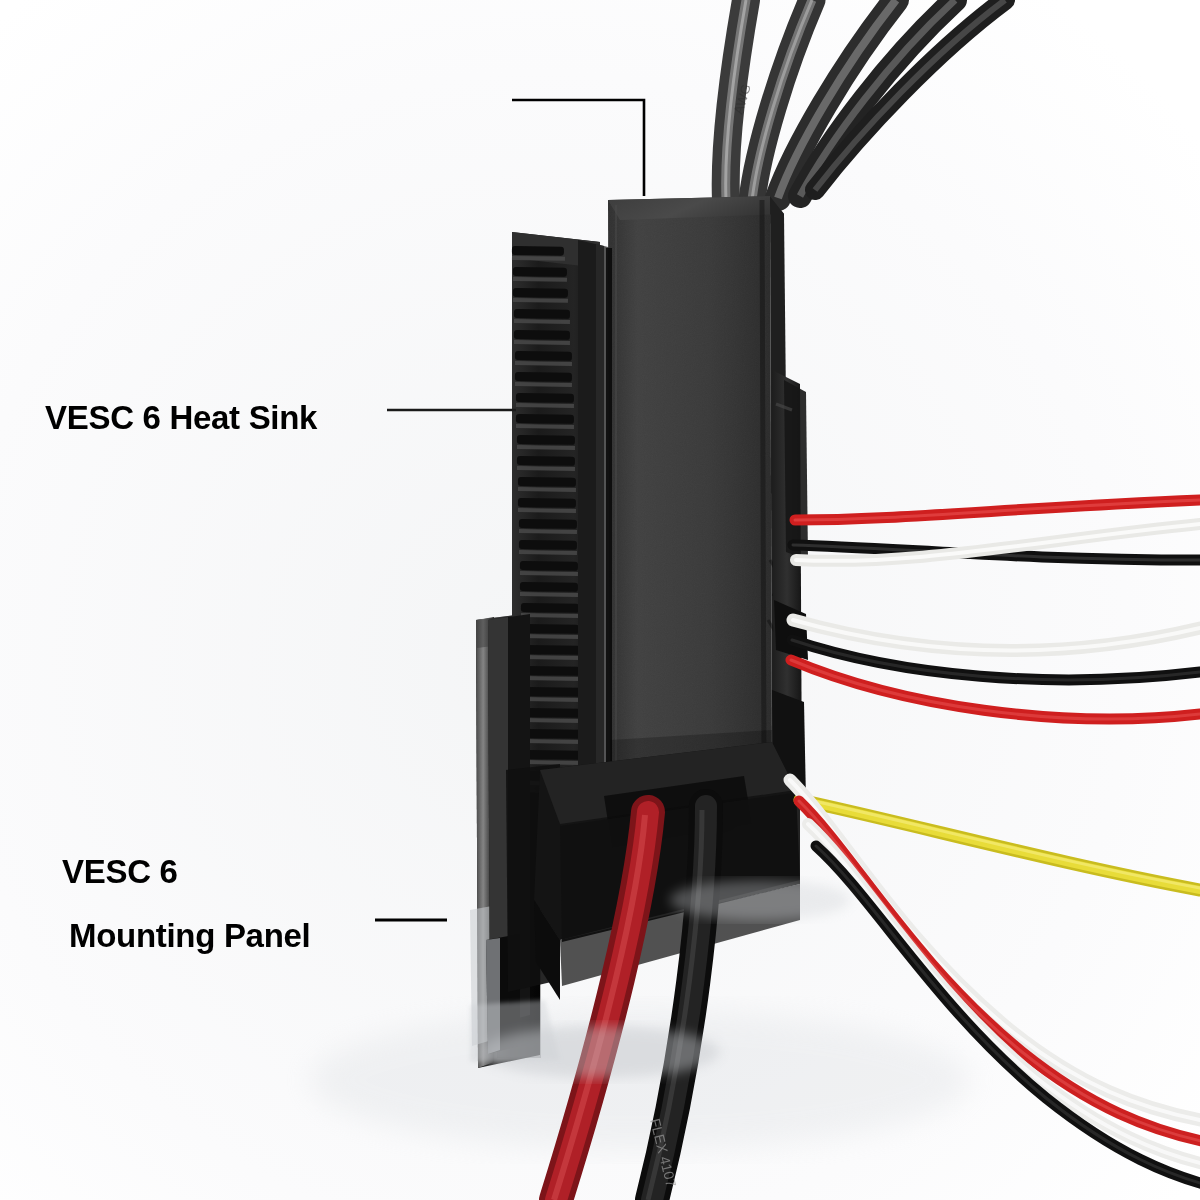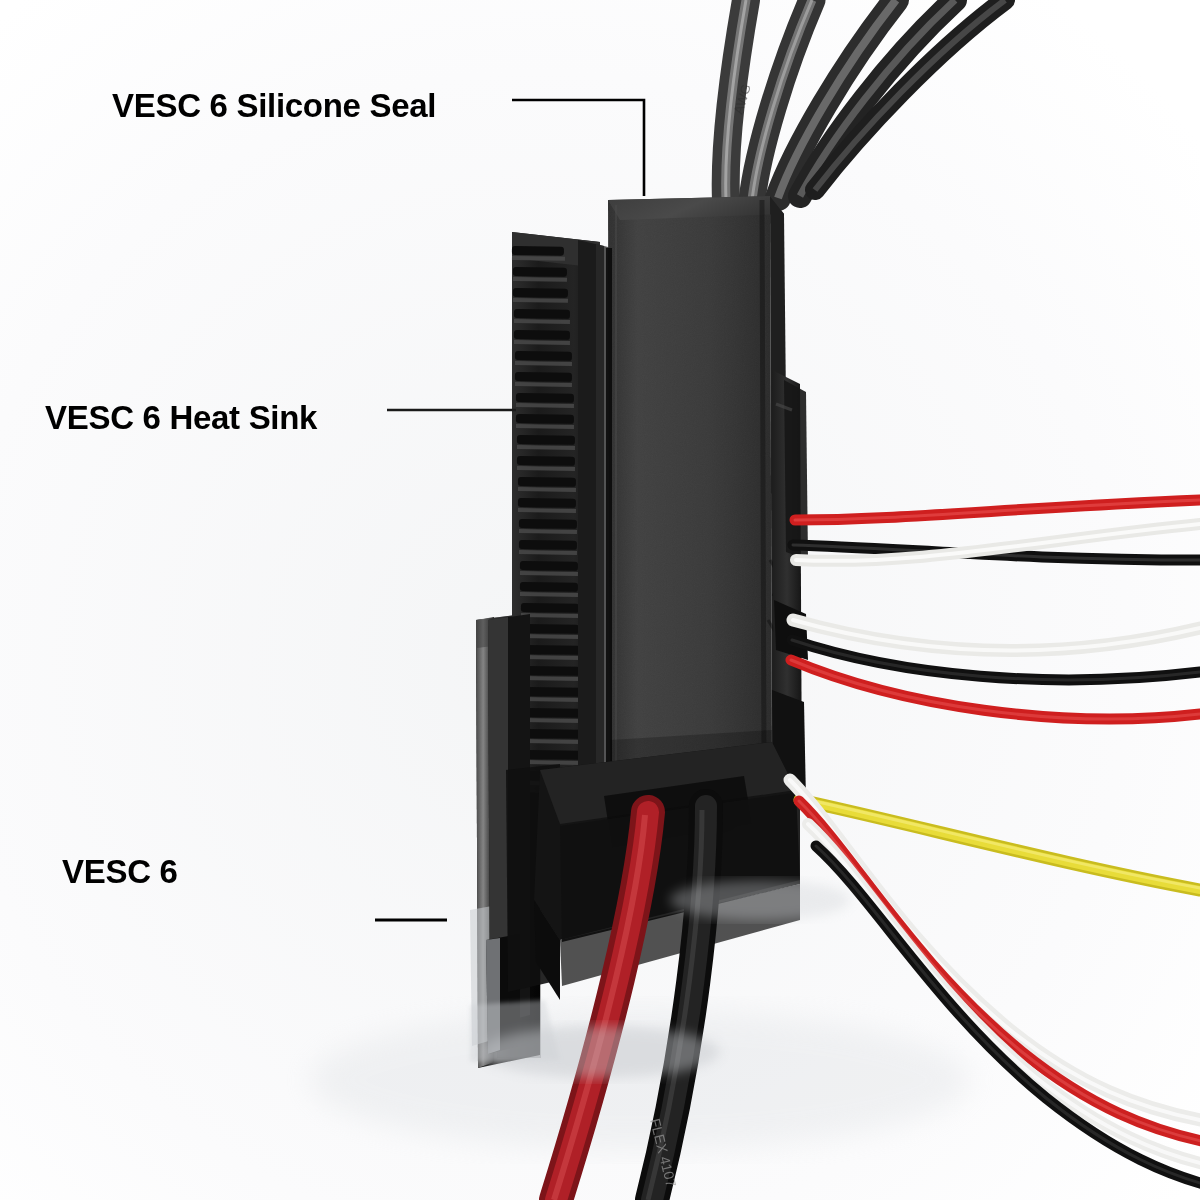--- a/index.html
+++ b/index.html
@@ -335,21 +335,21 @@
       <path d="M470,1005 L545,1000 L560,1060 L470,1062 Z" fill="#cdd0d4" opacity="0.4" filter="url(#blurSm)"></path>
     </g>
   </svg>
 
   <svg class="leader" viewBox="0 0 1200 1200">
     <path d="M512,100 L644,100 L644,196" stroke="#000000" stroke-width="2.6" fill="none"></path>
     <path d="M387,410 L516,410" stroke="#1a1a1a" stroke-width="2.6" fill="none"></path>
     <path d="M375,920 L447,920" stroke="#000000" stroke-width="2.8" fill="none"></path>
   </svg>
 
-  <div class="callout" id="label-silicone">VESC 6 Silicone Seal</div>
 
   <div class="callout" id="label-heatsink">VESC 6 Heat Sink</div>
 
   <div class="callout" id="label-panel">
     <span class="line1">VESC 6</span>
+    <span class="line2">Mounting Panel</span>
   </div>
 
 </div>
 
 </body></html>

